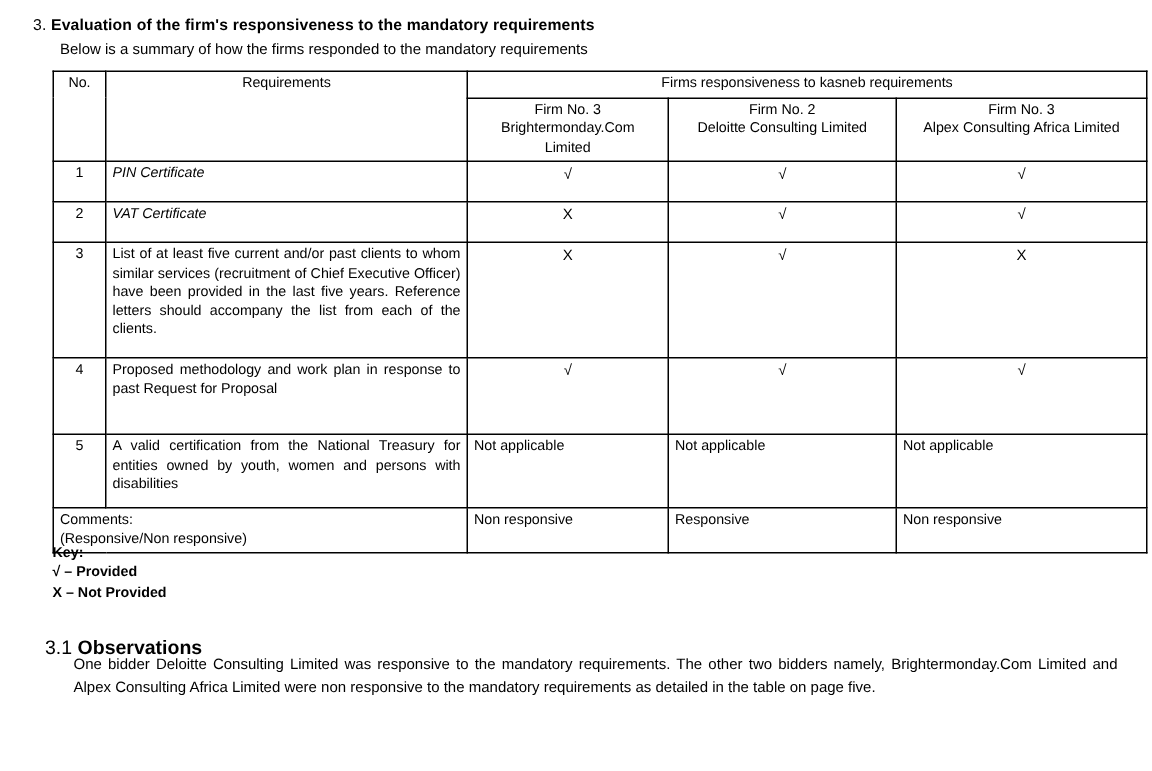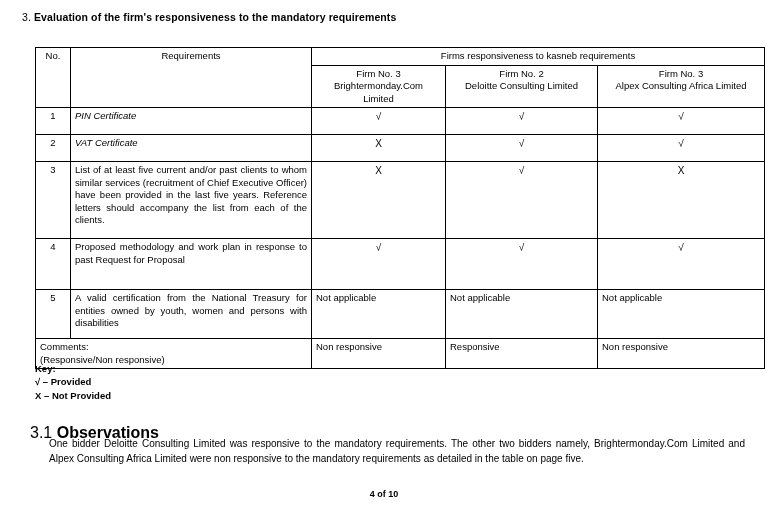--- a/index.html
+++ b/index.html
@@ -119,21 +119,21 @@
     font-weight: bold;
     line-height: 1.42;
   }
   .key div { white-space: nowrap; }
 
   
   .obs-heading {
     position: absolute;
     left: 30px;
     top: 424px;
-    font-size: 16px;
+    font-size: 13px;
     white-space: nowrap;
   }
   .obs-heading .lbl { font-weight: bold; }
   .obs-body {
     position: absolute;
     left: 49px;
     top: 437px;
     width: 696px;
     font-size: 10px;
     line-height: 1.48;
@@ -155,20 +155,21 @@
 </head>
 <body>
 
 <div class="page">
 
   <div class="sec-heading">
     <span class="num">3.</span>
     <span>Evaluation of the firm's responsiveness to the mandatory requirements</span>
   </div>
 
+  <div class="sec-sub">Below is a summary of how the firms responded to the mandatory requirements</div>
 
   <div class="tbl-wrap">
     <table class="main">
       <colgroup>
         <col style="width:35px">
         <col style="width:241px">
         <col style="width:134px">
         <col style="width:152px">
         <col style="width:167px">
       </colgroup>
@@ -249,15 +250,14 @@
     <div>X – Not Provided</div>
   </div>
 
   <div class="obs-heading">
     <span>3.1</span>
     <span class="lbl">Observations</span>
   </div>
 
   <div class="obs-body">One bidder Deloitte Consulting Limited was responsive to the mandatory requirements. The other two bidders namely, Brightermonday.Com Limited and Alpex Consulting Africa Limited were non responsive to the mandatory requirements as detailed in the table on page five.</div>
 
-  <div class="footer">4 of 10</div>
 
 </div>
 
 </body></html>

